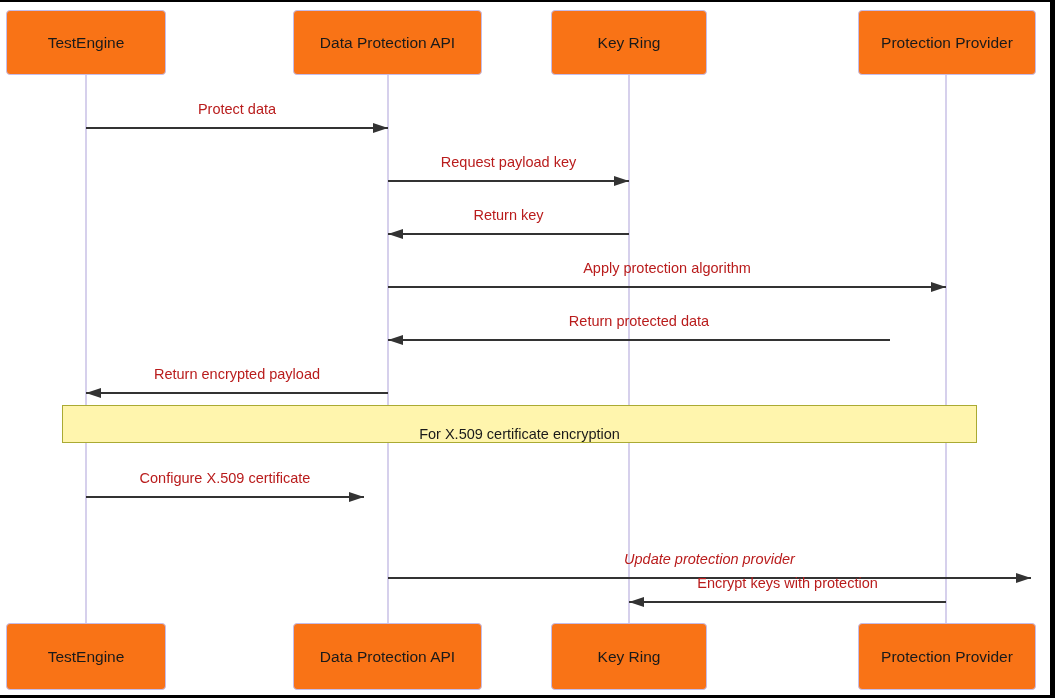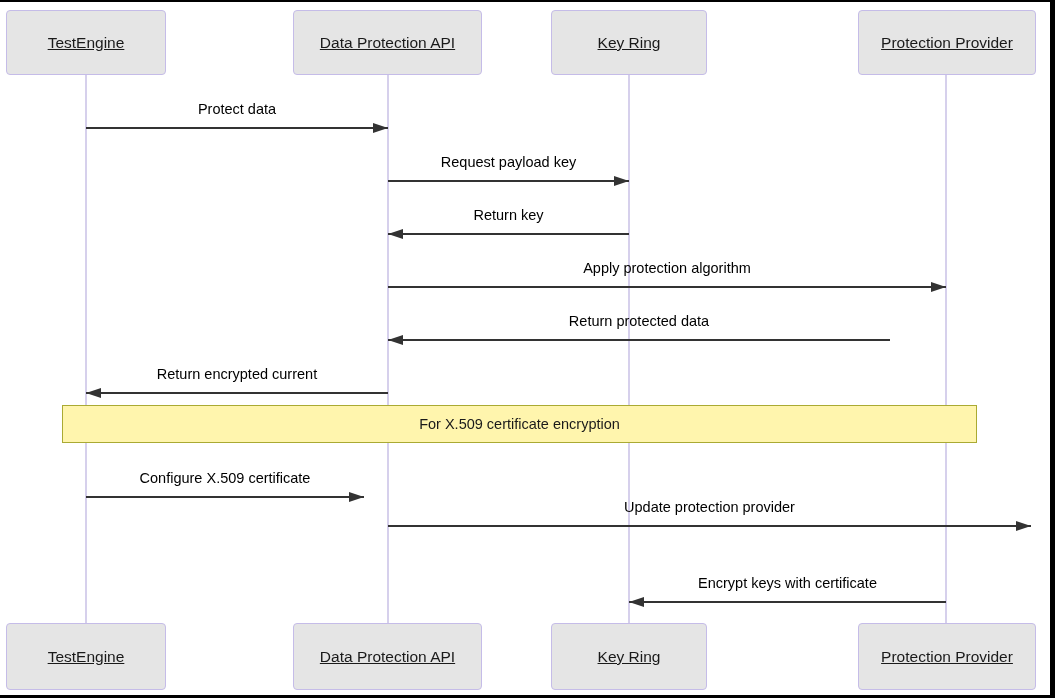--- a/index.html
+++ b/index.html
@@ -12,54 +12,53 @@
   .frame-top    { position: absolute; left: 0; top: 0; width: 1055px; height: 2px; background: #000; }
   .frame-right  { position: absolute; left: 1050px; top: 0; width: 5px; height: 698px; background: #000; }
   .frame-bottom { position: absolute; left: 0; top: 695px; width: 1055px; height: 3px; background: #000; }
 
   
   .lifeline { position: absolute; top: 75px; height: 548px; width: 2px; background: #d6d0ec; }
 
   
   .actor {
     position: absolute;
-    background: #e5e5e5;
+    background: #f97316;
     border: 1px solid #c5bce8;
     border-radius: 4px;
     display: flex;
     align-items: center;
     justify-content: center;
     font-size: 15.5px;
     color: #1a1a1a;
-    text-decoration: underline;
   }
 
   
   .msg { position: absolute; height: 42px; }
   .msg .msg-label {
     position: absolute; left: 0; right: 0; bottom: 12px;
-    text-align: center; font-size: 14.5px; color: #000000; white-space: nowrap;
+    text-align: center; font-size: 14.5px; color: #b91c1c; white-space: nowrap;
   }
   .msg .msg-line {
     position: absolute; left: 0; right: 0; bottom: 0;
     height: 2px; background: #333333;
   }
   .msg .arrowhead {
     position: absolute; bottom: -4px; width: 0; height: 0;
     border-top: 5px solid transparent; border-bottom: 5px solid transparent;
   }
   .msg.dir-right .arrowhead { right: 0; border-left: 15px solid #333333; }
   .msg.dir-left  .arrowhead { left: 0;  border-right: 15px solid #333333; }
 
   
   .note {
     position: absolute;
     background: #fff5ad;
     border: 1px solid #aaaa33;
-    display: flex; align-items: center; justify-content: center;
+    display: flex; align-items: flex-end; justify-content: center;
     font-size: 14.5px; color: #1a1a1a;
   }
 </style>
 </head>
 <body>
 
 <div class="canvas">
 
   <div class="lifeline" style="left: 85px;"></div>
   <div class="lifeline" style="left: 387px;"></div>
@@ -116,43 +115,43 @@
     <div class="arrowhead"></div>
   </div>
 
   <div class="msg dir-left" style="left: 388px; top: 299px; width: 502px;">
     <span class="msg-label">Return protected data</span>
     <div class="msg-line"></div>
     <div class="arrowhead"></div>
   </div>
 
   <div class="msg dir-left" style="left: 86px;  top: 352px; width: 302px;">
-    <span class="msg-label">Return encrypted current</span>
+    <span class="msg-label">Return encrypted payload</span>
     <div class="msg-line"></div>
     <div class="arrowhead"></div>
   </div>
 
   <div class="note" style="left: 62px; top: 405px; width: 915px; height: 38px;">
     <span>For X.509 certificate encryption</span>
   </div>
 
   <div class="msg dir-right" style="left: 86px;  top: 456px; width: 278px; padding-left: 44px;">
     <span class="msg-label">Configure X.509 certificate</span>
     <div class="msg-line"></div>
     <div class="arrowhead"></div>
   </div>
 
-  <div class="msg dir-right" style="left: 388px; top: 485px; width: 643px;">
+  <div class="msg dir-right" style="left: 388px; top: 537px; width: 643px; font-style: italic;">
     <span class="msg-label">Update protection provider</span>
     <div class="msg-line"></div>
     <div class="arrowhead"></div>
   </div>
 
   <div class="msg dir-left" style="left: 629px; top: 561px; width: 317px;">
-    <span class="msg-label">Encrypt keys with certificate</span>
+    <span class="msg-label">Encrypt keys with protection</span>
     <div class="msg-line"></div>
     <div class="arrowhead"></div>
   </div>
 
   <div class="frame-top"></div>
   <div class="frame-right"></div>
   <div class="frame-bottom"></div>
 
 </div>
 

